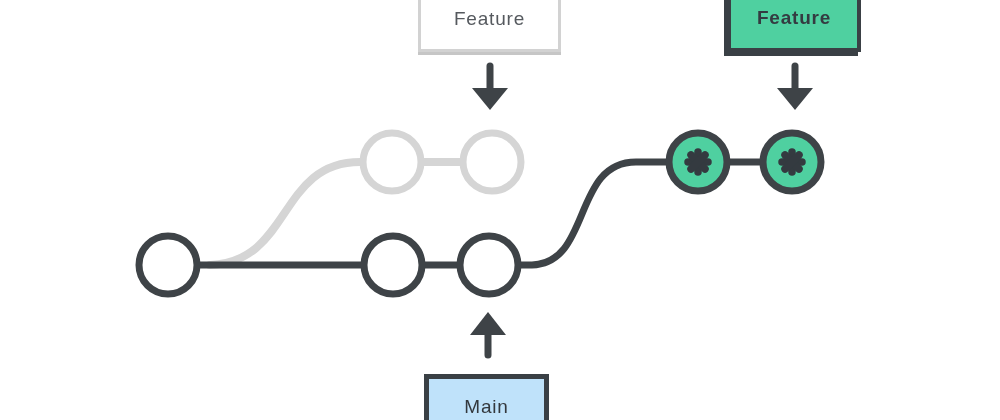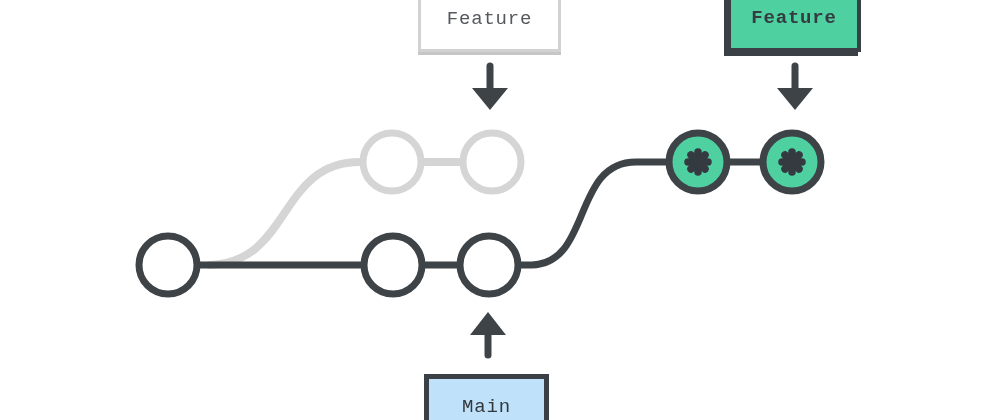--- a/index.html
+++ b/index.html
@@ -2,21 +2,21 @@
 <html><head>
 <meta charset="utf-8">
 <style>
   html, body { margin: 0; padding: 0; background: #ffffff; }
   .canvas {
     position: relative;
     width: 1000px;
     height: 420px;
     background: #ffffff;
     overflow: hidden;
-    font-family: Liberation Mono, monospace;
+    font-family: Liberation Sans, sans-serif;
   }
   .graph-svg { position: absolute; left: 0; top: 0; }
   .label-box {
     position: absolute;
     display: flex;
     align-items: center;
     justify-content: center;
     font-size: 19px;
     font-weight: 500;
     letter-spacing: 0.8px;

